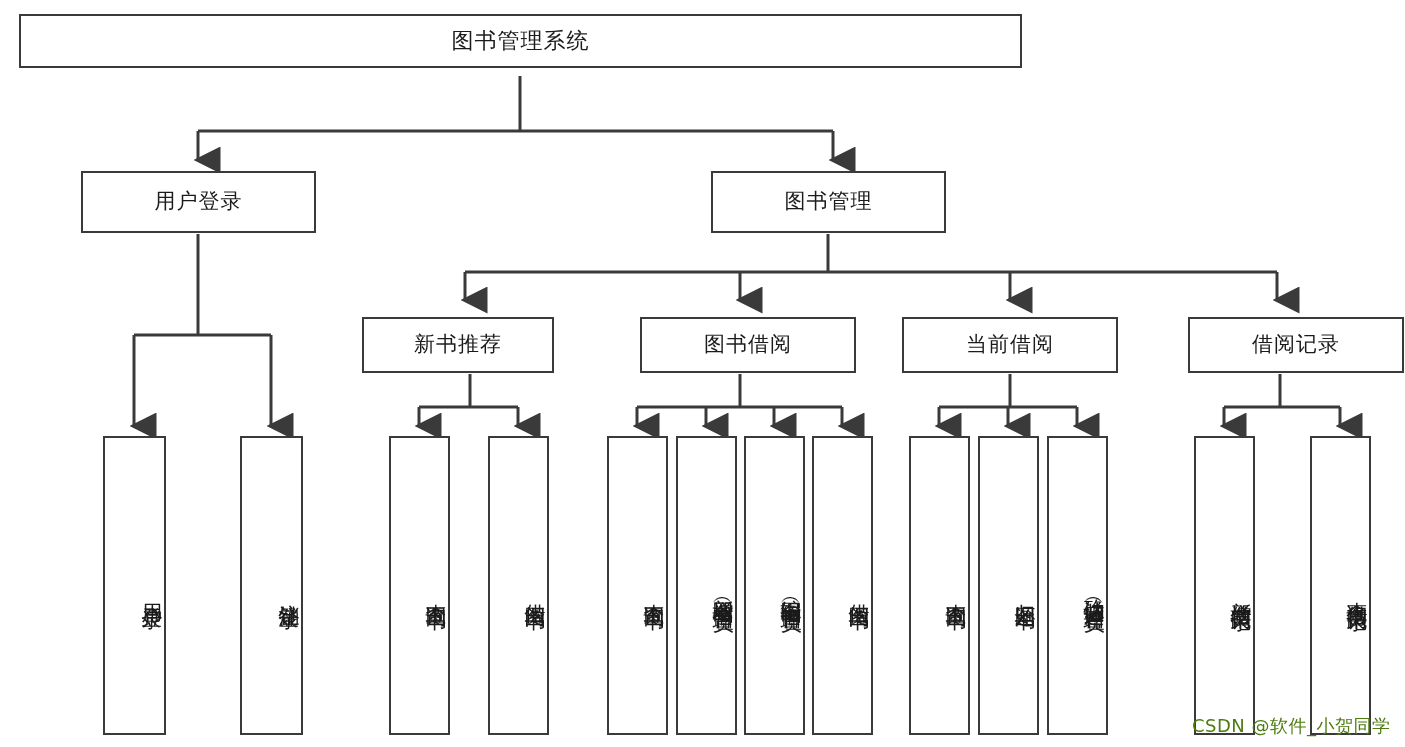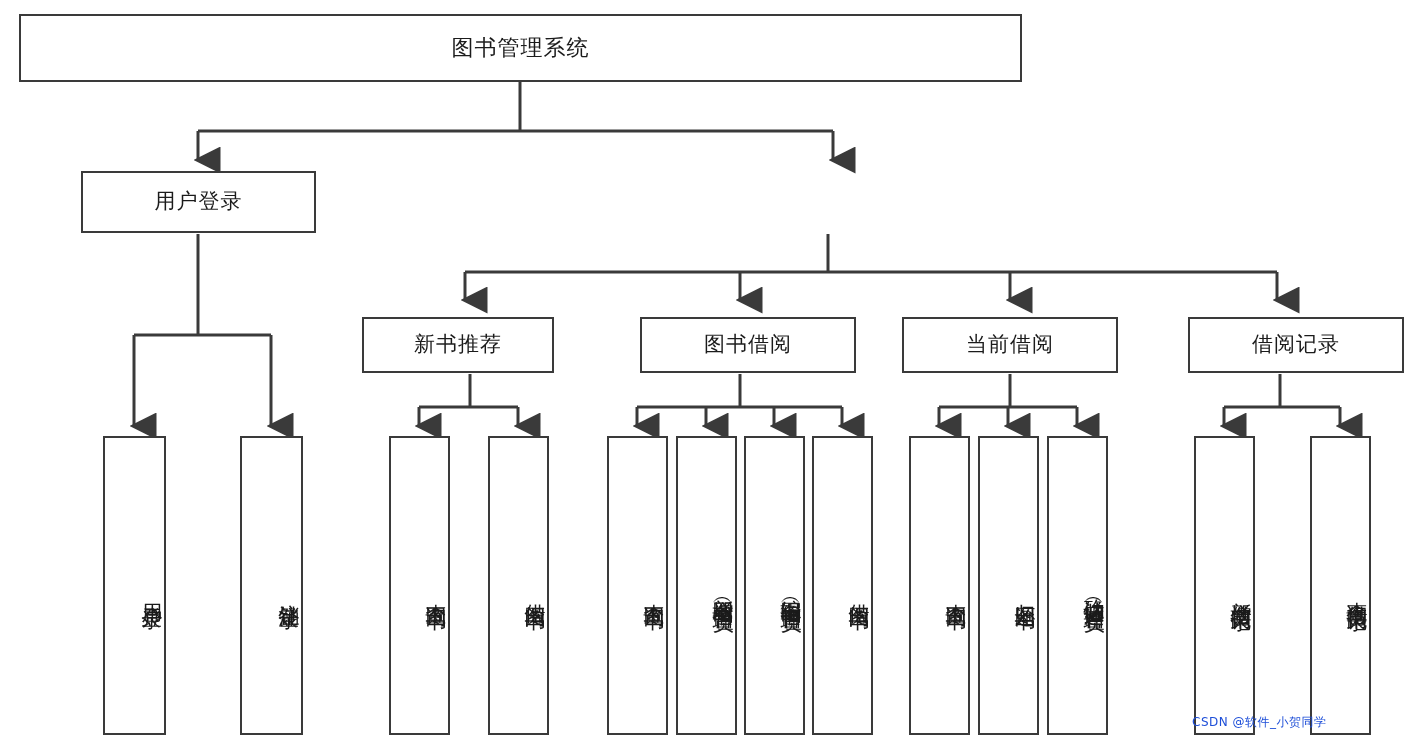--- a/index.html
+++ b/index.html
@@ -56,22 +56,22 @@
   }
   .node.v > span {
     writing-mode: vertical-rl;
     text-orientation: upright;
     display: block;
   }
   .watermark {
     position: absolute;
     left: 1192px;
     top: 714px;
-    font-size: 12px;
-    color: #1d4ed8;
+    font-size: 18px;
+    color: #4d7c0f;
     white-space: nowrap;
     z-index: 5;
     letter-spacing: 0.5px;
   }
 </style>
 </head>
 <body>
 
 <div id="canvas">
 
@@ -118,27 +118,30 @@
       <path d="M 1008 407 L 1008 426" marker-end="url(#arrow)"></path>
       <path d="M 1077 407 L 1077 426" marker-end="url(#arrow)"></path>
 
       <path d="M 1280 374 L 1280 407"></path>
       <path d="M 1224 407 L 1340 407"></path>
       <path d="M 1224 407 L 1224 426" marker-end="url(#arrow)"></path>
       <path d="M 1340 407 L 1340 426" marker-end="url(#arrow)"></path>
     </g>
   </svg>
 
-  <div class="node h root" style="left:19px; top:14px; width:1003px; height:68px;text-align:center;">
+  <div class="node h root" style="left:19px; top:14px; width:1003px; height:54px;text-align:center;">
     <span>图书管理系统</span>
   </div>
 
   <div class="node h" style="left:81px; top:171px; width:235px; height:62px;">
     <span>用户登录</span>
   </div>
+  <div class="node h" style="left:711px; top:171px; width:235px; height:62px;">
+    <span>图书管理</span>
+  </div>
 
   <div class="node h" style="left:362px; top:317px; width:192px; height:56px;">
     <span>新书推荐</span>
   </div>
   <div class="node h" style="left:632px; top:317px; width:216px; height:56px;margin-left:8px;">
     <span>图书借阅</span>
   </div>
   <div class="node h" style="left:902px; top:317px; width:216px; height:56px;">
     <span>当前借阅</span>
   </div>

